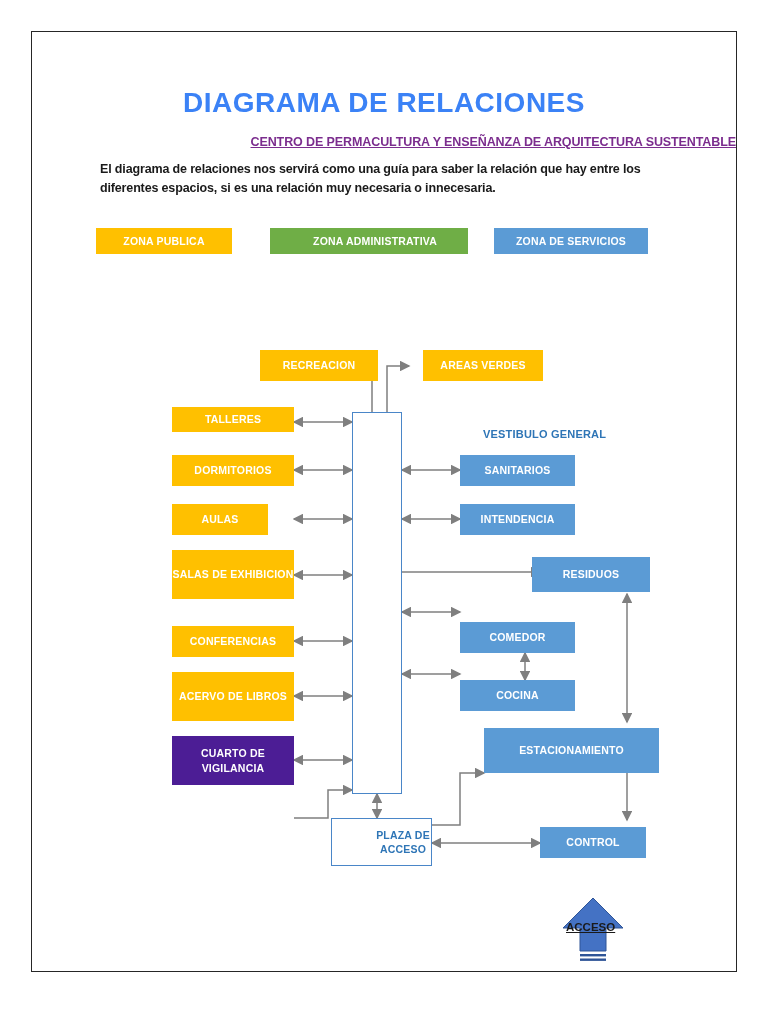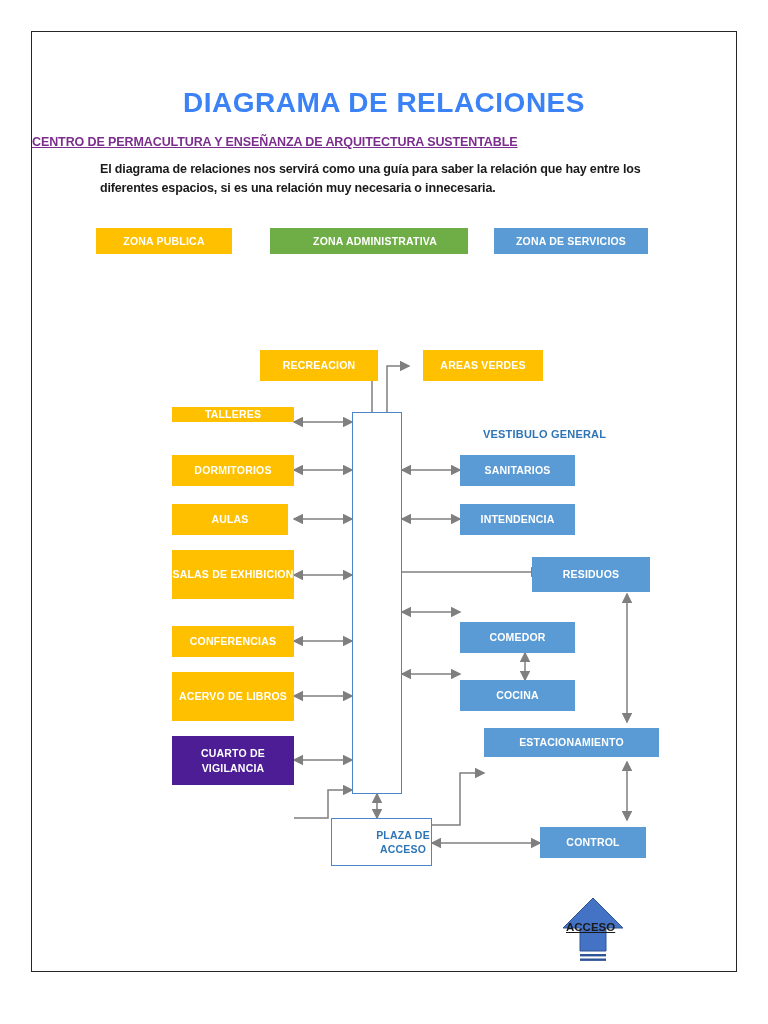--- a/index.html
+++ b/index.html
@@ -35,21 +35,21 @@
     font-size: 28px;
     font-weight: bold;
     letter-spacing: 0.5px;
     color: #3b82f6;
   }
   .doc-subtitle {
     position: absolute;
     left: 0;
     top: 103px;
     width: 100%;
-    text-align: left;
+    text-align: right;
     font-size: 12.5px;
     font-weight: bold;
     color: #7B2D8E;
     text-decoration: underline;
     letter-spacing: -0.1px;
   }
   .doc-paragraph {
     position: absolute;
     left: 68px;
     top: 128px;
@@ -194,37 +194,37 @@
 
         <path d="M 262,786 L 296,786 L 296,758 L 320,758"></path>
 
         <path d="M 400,793 L 428,793 L 428,741 L 452,741"></path>
       </g>
     </svg>
 
     <div class="node yellow" style="left:200px; top:318px; width:118px; height:31px;margin-left:28px;">RECREACION</div>
     <div class="node yellow" style="left:377px; top:318px; width:120px; height:31px;margin-left:14px;">AREAS VERDES</div>
 
-    <div class="node yellow" style="left:140px; top:375px; width:122px; height:15px;">TALLERES</div>
+    <div class="node yellow" style="left:140px; top:375px; width:122px; height:25px;">TALLERES</div>
     <div class="node yellow" style="left:140px; top:423px; width:122px; height:31px;">DORMITORIOS</div>
-    <div class="node yellow" style="left:140px; top:472px; width:116px; height:31px;">AULAS</div>
+    <div class="node yellow" style="left:140px; top:472px; width:96px; height:31px;">AULAS</div>
     <div class="node yellow" style="left:140px; top:518px; width:122px; height:49px;">SALAS DE EXHIBICION</div>
     <div class="node yellow" style="left:140px; top:594px; width:122px; height:31px;">CONFERENCIAS</div>
     <div class="node yellow" style="left:140px; top:640px; width:122px; height:49px;">ACERVO DE LIBROS</div>
     <div class="node green" style="left:140px; top:704px; width:122px; height:49px;">CUARTO DE VIGILANCIA</div>
 
     <div class="node hollow" style="left:320px; top:380px; width:50px; height:382px;"></div>
     <div class="vestibulo-label" style="left:451px; top:396px;">VESTIBULO GENERAL</div>
 
     <div class="node blue" style="left:428px; top:423px; width:115px; height:31px;">SANITARIOS</div>
     <div class="node blue" style="left:428px; top:472px; width:115px; height:31px;">INTENDENCIA</div>
     <div class="node blue" style="left:500px; top:525px; width:118px; height:35px;">RESIDUOS</div>
     <div class="node blue" style="left:428px; top:590px; width:115px; height:31px;">COMEDOR</div>
     <div class="node blue" style="left:428px; top:648px; width:115px; height:31px;">COCINA</div>
-    <div class="node blue" style="left:452px; top:696px; width:175px; height:29px;">ESTACIONAMIENTO</div>
+    <div class="node blue" style="left:452px; top:696px; width:175px; height:45px;">ESTACIONAMIENTO</div>
 
     <div class="node hollow" style="left:299px; top:786px; width:101px; height:48px;padding-left:43px;">PLAZA DE ACCESO</div>
 
     <div class="node blue" style="left:508px; top:795px; width:106px; height:31px;">CONTROL</div>
 
     <svg class="wires" viewBox="0 0 706 941" xmlns="http://www.w3.org/2000/svg">
       <g>
         <path d="M 561,866 L 531,896 L 548,896 L 548,919 L 574,919 L 574,896 L 591,896 Z" fill="#4472C4" stroke="#2F5597" stroke-width="1"></path>
         <rect x="548" y="922" width="26" height="2.4" fill="#2F5597"></rect>
         <rect x="548" y="926.5" width="26" height="2.4" fill="#2F5597"></rect>

